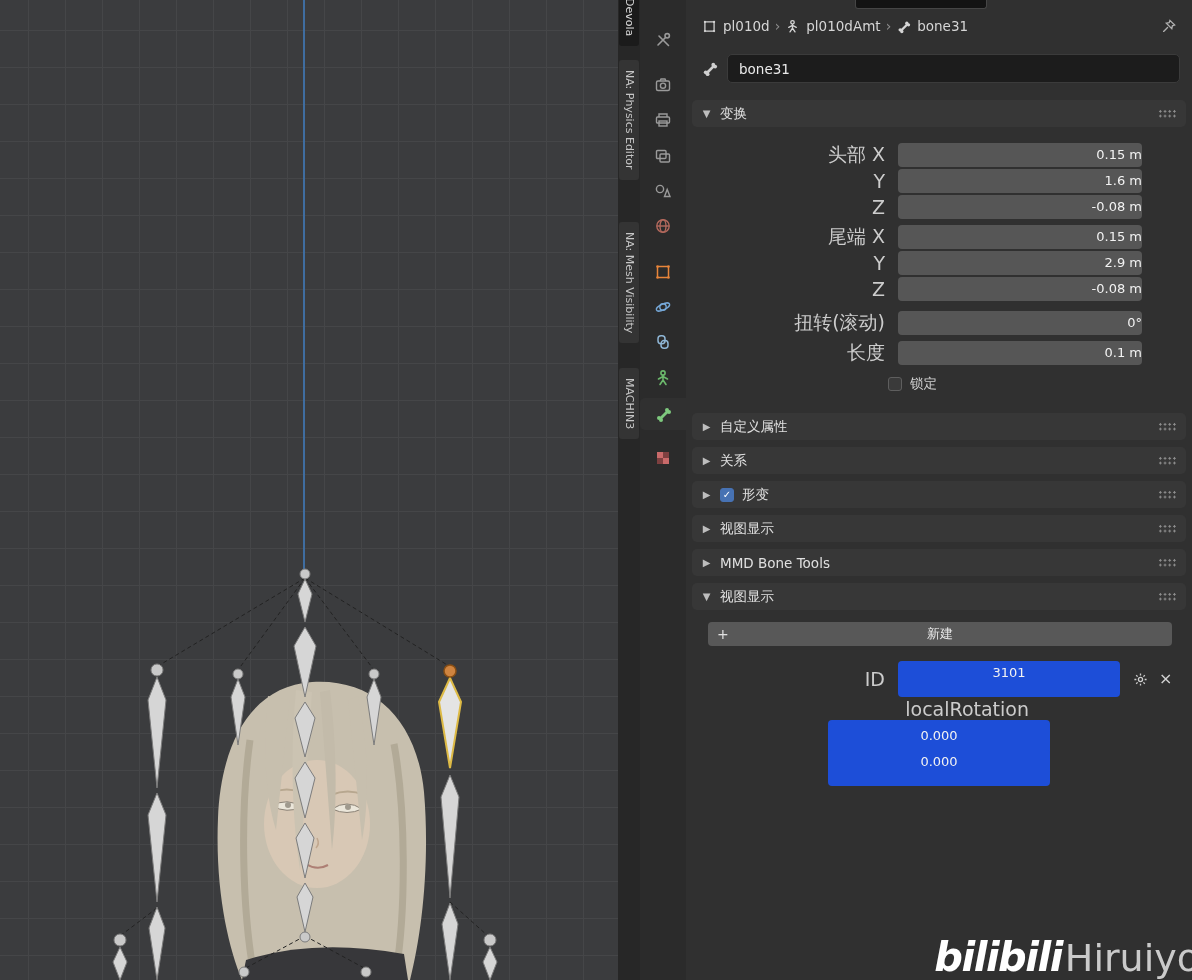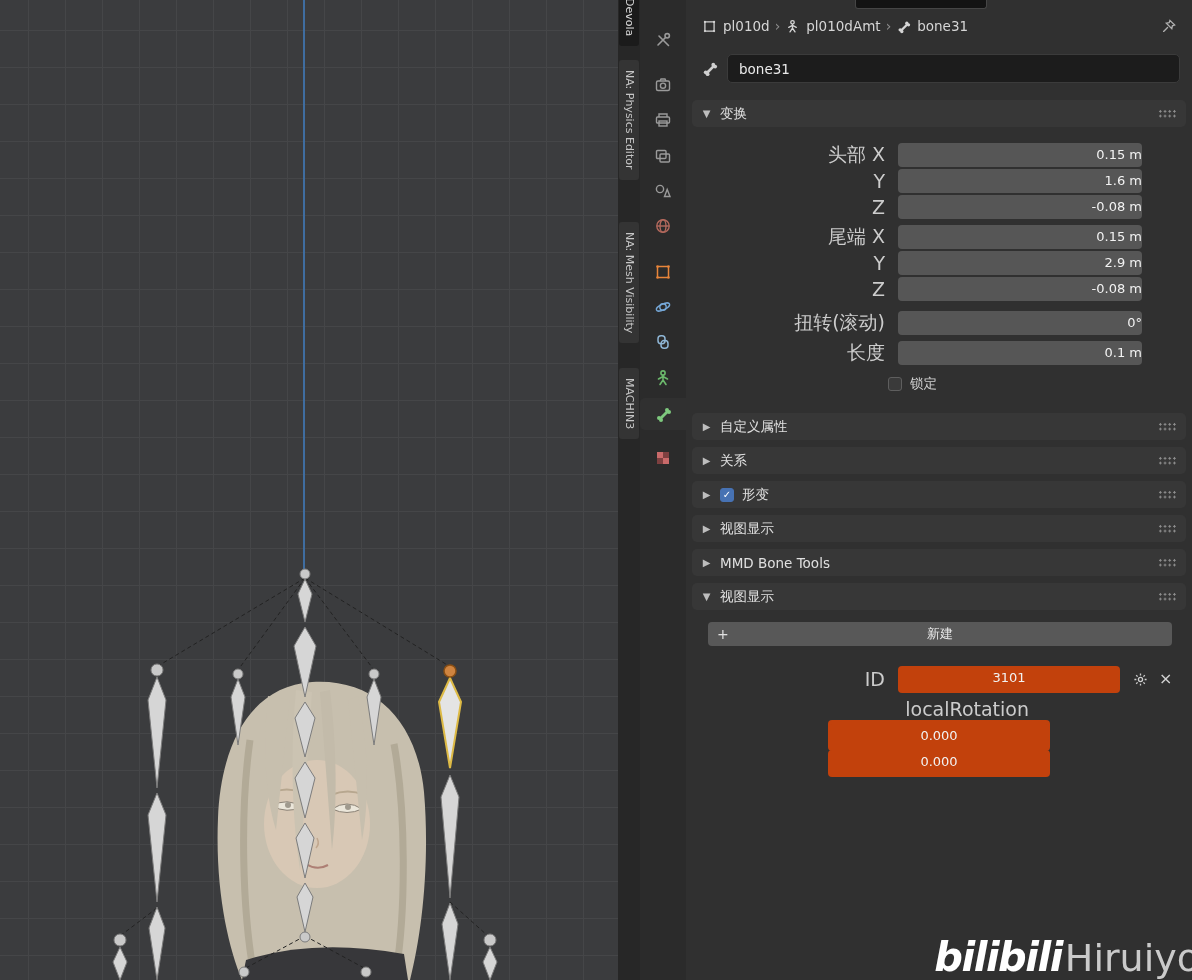--- a/index.html
+++ b/index.html
@@ -99,21 +99,21 @@
     margin:7px 14px 6px 16px; height:24px; background:#585858; border-radius:4px;
     display:flex; align-items:center; position:relative; color:#ebebeb; font-size:13px;
   }
   .new-btn .plus { position:absolute; left:9px; font-size:14px; color:#e0e0e0; }
   .new-btn .nb-label { flex:1; text-align:center; }
 
   .cp-row { display:flex; align-items:center; height:26px; }
   .cp-row.first { margin-top:20px; }
   .cp-row + .cp-row { margin-top:0;flex-direction:column; }
   .cp-field {
-    width:222px; height:27px; background:#c2410c; border-radius:4px; flex:none;
+    width:222px; height:36px; background:#1d4ed8; border-radius:4px; flex:none;
     text-align:center; line-height:24px; color:#f2f2f2; font-size:13px;
   }
   .cp-icons { display:flex; align-items:center; gap:11px; margin-left:13px; }
   .x-btn { color:#d2d2d2; font-size:16px; line-height:1; }
 
   
   .wm { position:absolute; right:-8px; bottom:0px; display:flex; align-items:baseline; }
   .wm-logo { color:#ffffff; font-size:40px; font-weight:700; letter-spacing:-1.5px;font-style:italic; }
   .wm-name { color:#cacaca; font-size:38px; font-weight:400; margin-left:3px; }
 </style>

